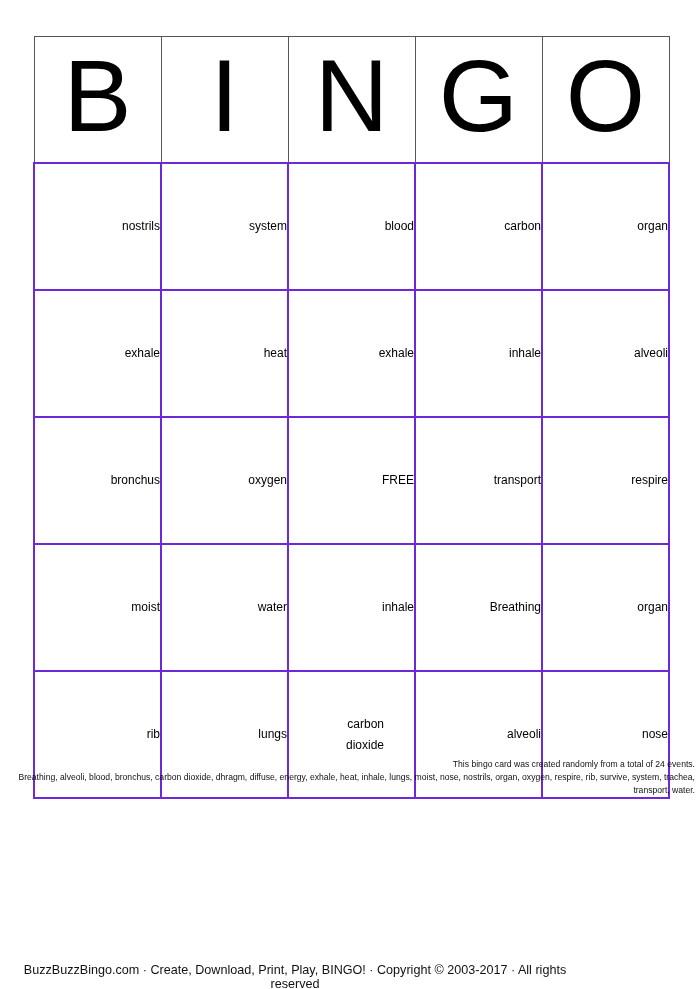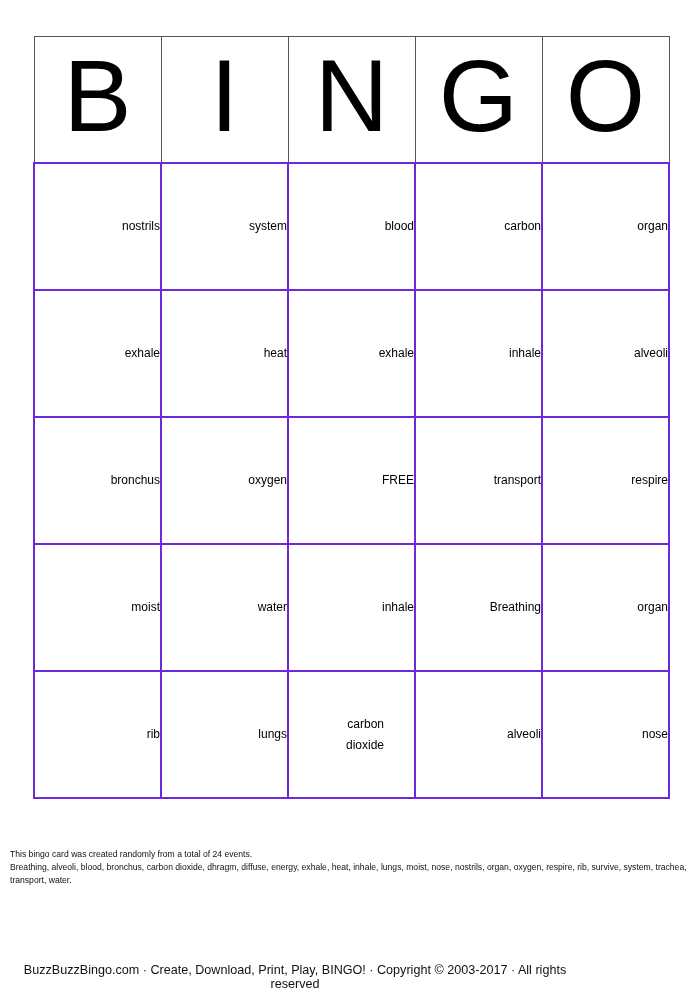--- a/index.html
+++ b/index.html
@@ -19,22 +19,22 @@
       font-size: 12px; line-height: 21px;
     }
     .card th {
       border: 1px solid #555;
       text-align: center; vertical-align: middle;
       padding: 0; width: 126px; height: 125px;
       font-weight: normal; font-size: 102px; line-height: 102px;
     }
     .card th span { position: relative; top: -4px; }
     .info {
-      position: absolute; left: 10px; top: 848px; width: 685px;
-      font-size: 8.6px; line-height: 13px; color: #111;
+      position: absolute; left: 10px; top: 758px; width: 685px;
+      font-size: 8.6px; line-height: 13px; color: #111; text-align: right;
     }
     .footer {
       position: absolute; left: 0; top: 963px; width: 590px;
       text-align: center; font-size: 12.6px; color: #111;
     }
   </style>
 </head>
 <body>
 
 <table class="card">

